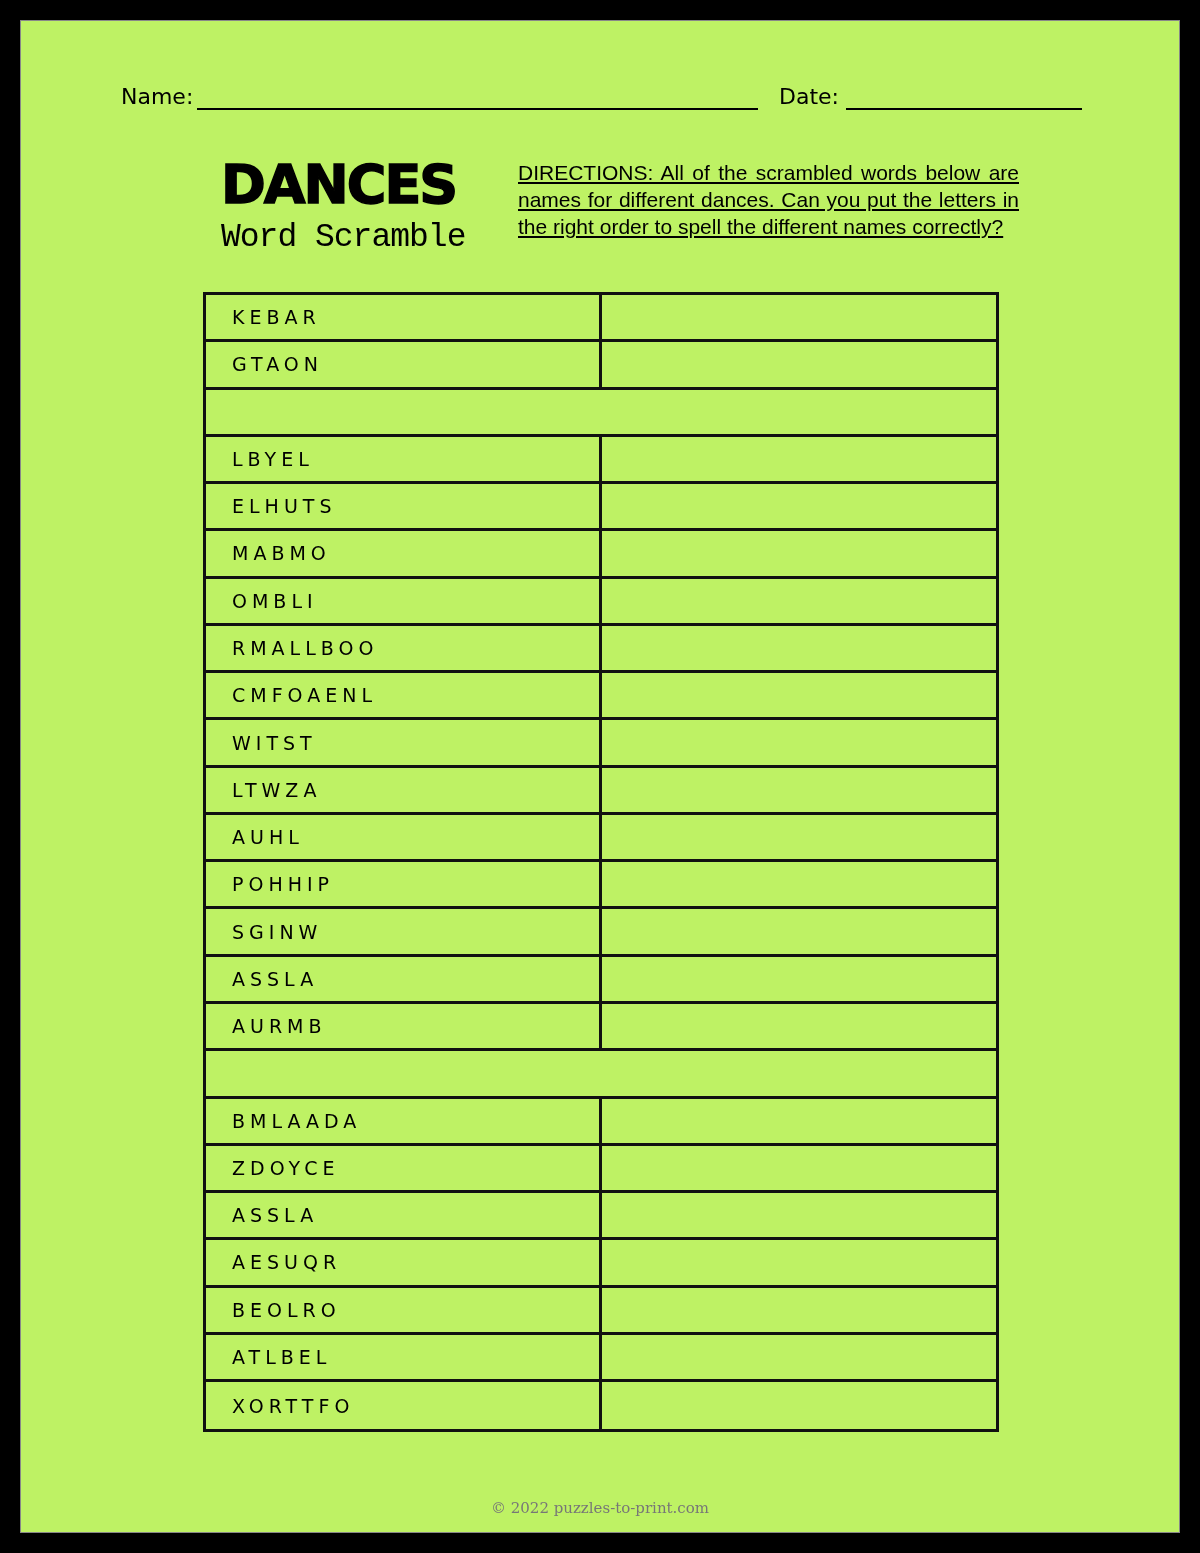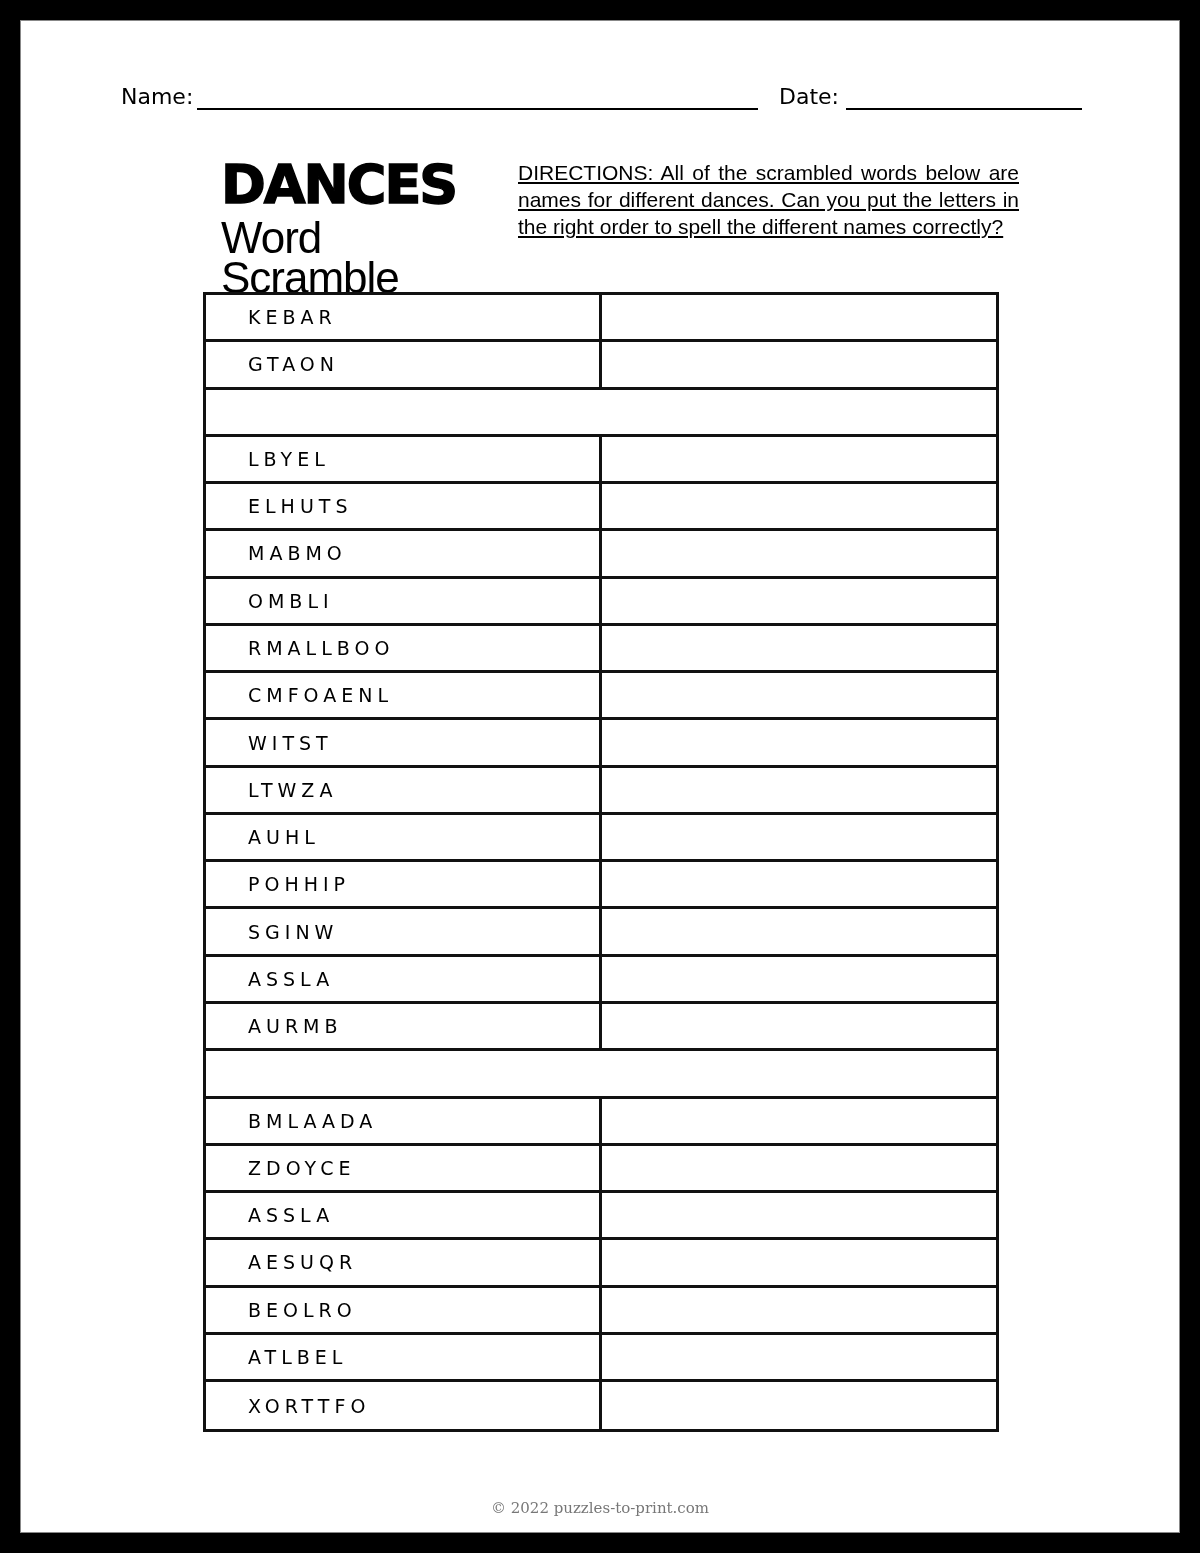--- a/index.html
+++ b/index.html
@@ -8,21 +8,21 @@
       background: #000;
       position: relative;
       overflow: hidden;
       font-family: "DejaVu Sans", sans-serif;
       color: #000;
     }
     .page {
       position: absolute;
       left: 20px; top: 20px;
       width: 1160px; height: 1513px;
-      background: #ffffff;
+      background: #bef264;
       border: 1px solid #888;
       box-sizing: border-box;
     }
     .name-row {
       position: absolute;
       left: 100px; top: 62px;
       width: 962px; height: 40px;
     }
     .lbl {
       position: absolute;
@@ -45,22 +45,22 @@
     }
     .title-main {
       font-family: "DejaVu Sans", sans-serif;
       font-weight: 900;
       font-size: 54px;
       line-height: 62px;
       letter-spacing: -2px;
       -webkit-text-stroke: 1.5px #000;
     }
     .title-sub {
-      font-family: Liberation Sans, sans-serif;
-      font-size: 44px;
+      font-family: Liberation Mono, monospace;
+      font-size: 33px;
       line-height: 40px;
       letter-spacing: -1px;
       margin-top: 2px;
     }
     .directions {
       position: absolute;
       left: 497px; top: 138px;
       width: 501px;
       font-family: "Liberation Sans", sans-serif;
       font-size: 21px;
@@ -80,21 +80,21 @@
       display: flex;
       height: 47.28px;
       box-sizing: border-box;
       border-bottom: 3px solid #111;
     }
     .row:last-child { border-bottom: none; }
     .cell-word {
       width: 396px;
       border-right: 3px solid #111;
       box-sizing: border-box;
-      padding-left: 42px;
+      padding-left: 26px;
       display: flex;
       align-items: center;
       font-family: "DejaVu Sans", sans-serif;
       font-size: 19px;
       letter-spacing: 5px;
     }
     .cell-answer {
       flex: 1;
     }
     .footer {

